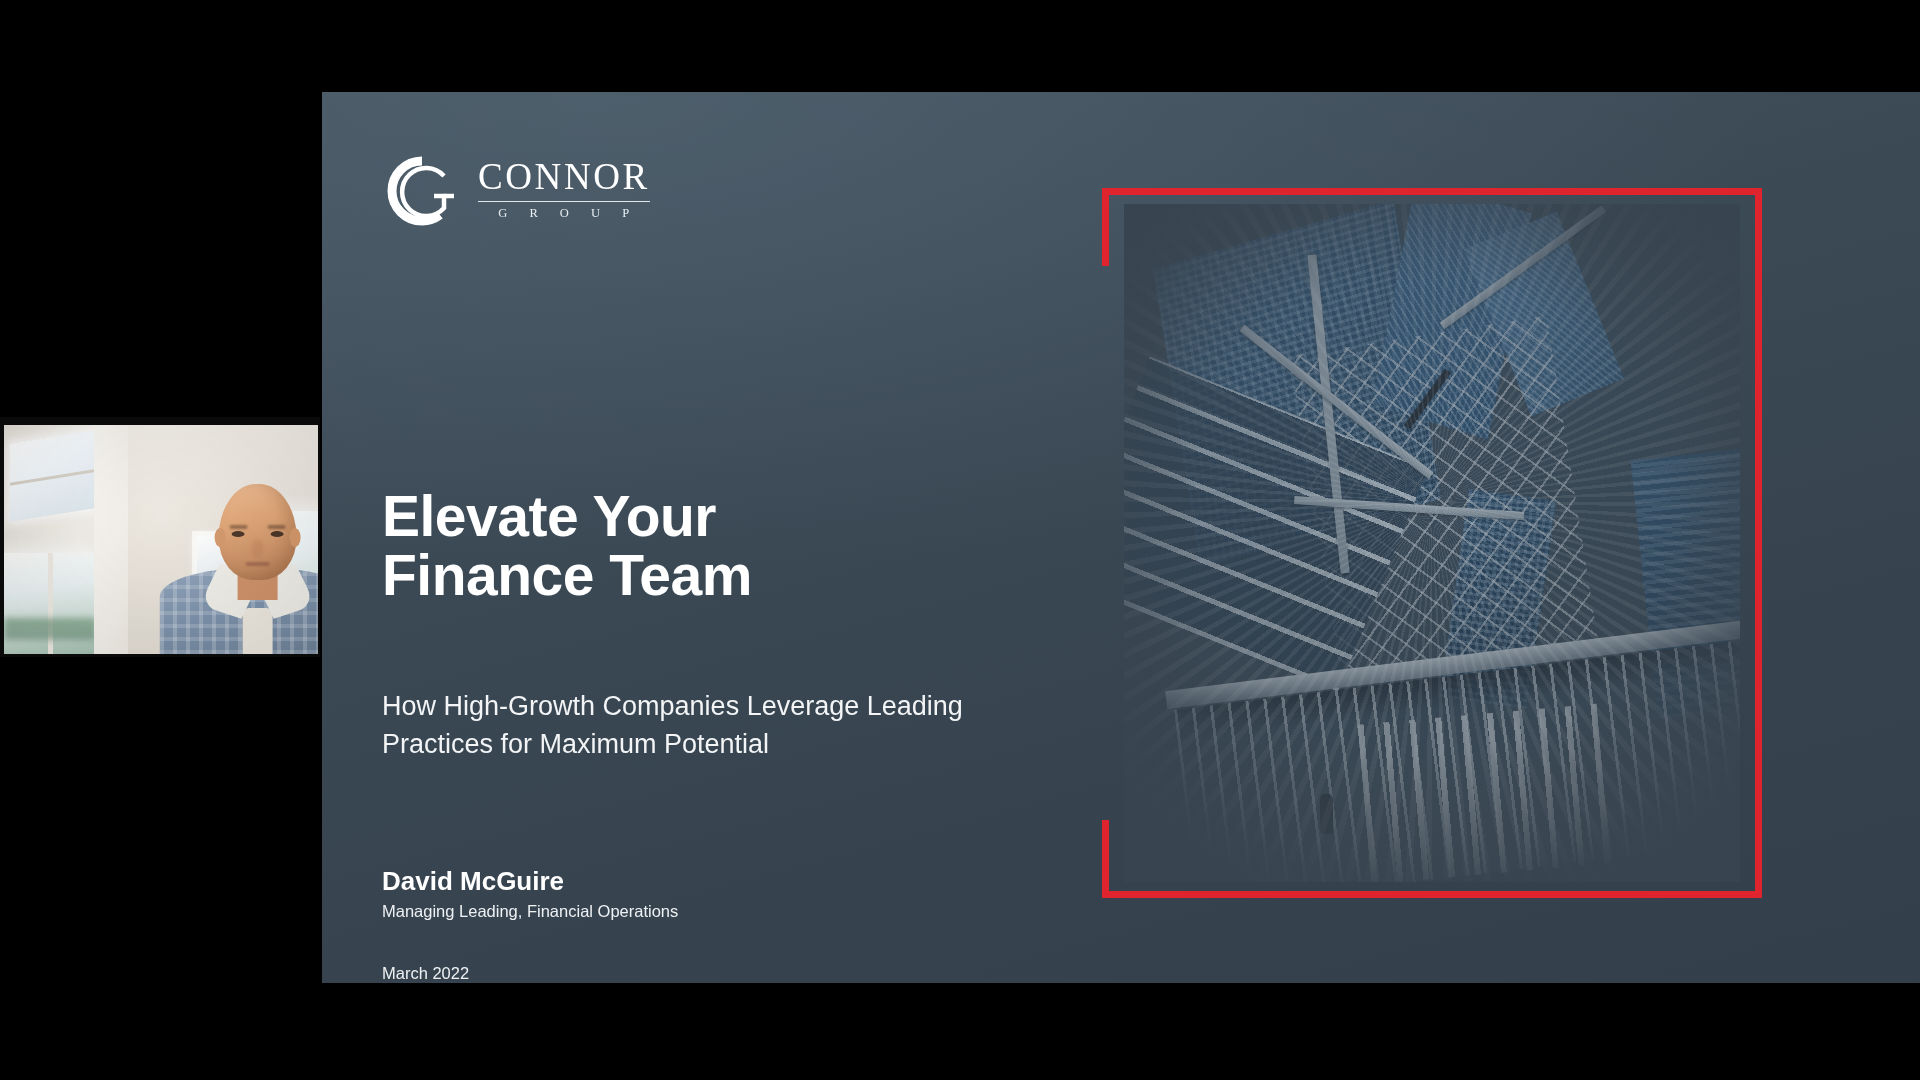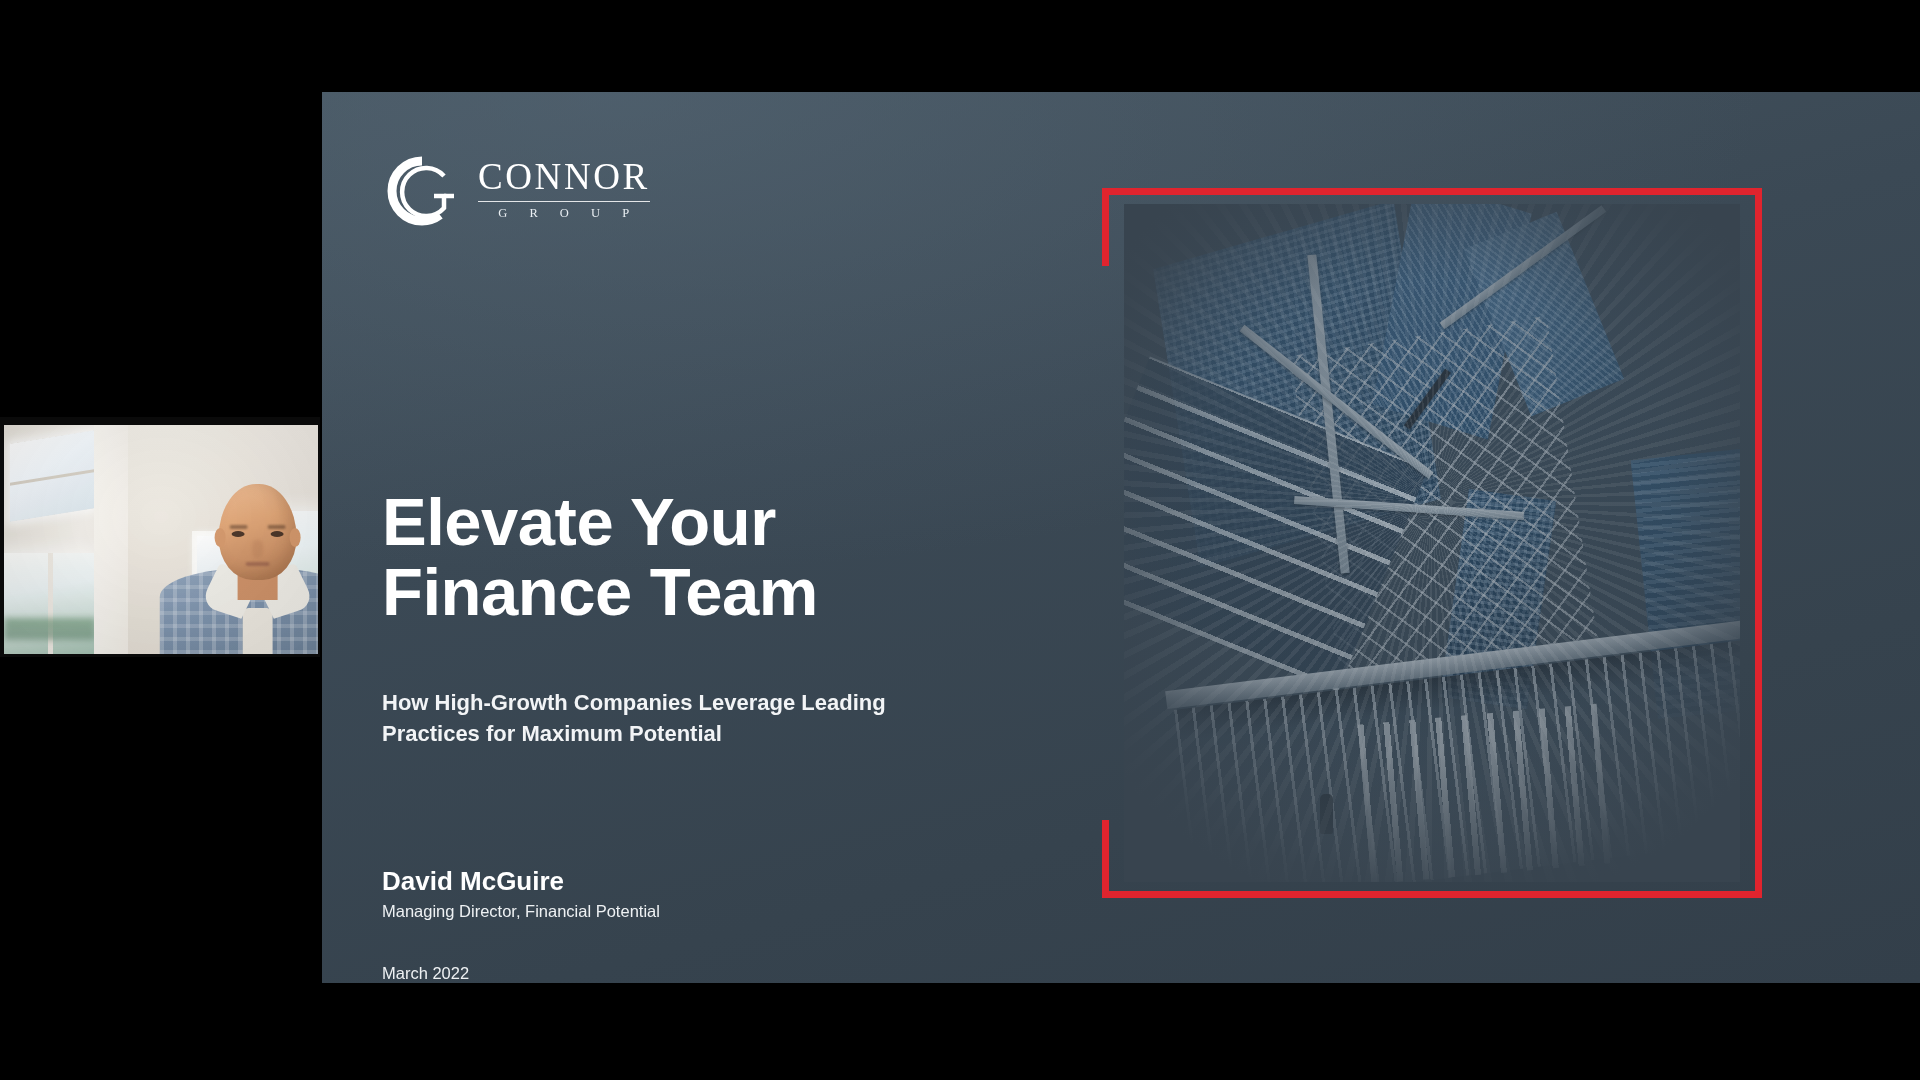--- a/index.html
+++ b/index.html
@@ -305,34 +305,34 @@
     padding-left: 9px;
     white-space: nowrap;
   }
 
   
   .headline {
     position: absolute;
     left: 60px;
     top: 395px;
     color: #ffffff;
-    font-size: 67px;
+    font-size: 57px;
     font-weight: bold;
     line-height: 1.04;
     letter-spacing: -0.5px;
     white-space: pre-line;
   }
 
   .subhead {
     position: absolute;
     left: 60px;
     top: 595px;
     color: #f2f4f6;
-    font-size: 22px;
-    font-weight: bold;
+    font-size: 27px;
+    font-weight: normal;
     line-height: 1.42;
     white-space: pre-line;
   }
 
   .presenter-name {
     position: absolute;
     left: 60px;
     top: 774px;
     color: #ffffff;
     font-size: 26px;
@@ -559,21 +559,21 @@
         <div class="logo-rule"></div>
         <div class="logo-group">G R O U P</div>
       </div>
     </div>
 
     <div class="headline">Elevate Your
 Finance Team</div>
     <div class="subhead">How High-Growth Companies Leverage Leading
 Practices for Maximum Potential</div>
     <div class="presenter-name">David McGuire</div>
-    <div class="presenter-title">Managing Director, Financial Potential</div>
+    <div class="presenter-title">Managing Leading, Financial Operations</div>
     <div class="slide-date">March 2022</div>
 
     <div class="image-block">
       <div class="photo">
         <div class="photo-scene">
           <div class="tower t1"></div>
           <div class="tower t2"></div>
           <div class="tower t3"></div>
           <div class="tower t4"></div>
           <div class="tower t5"></div>

